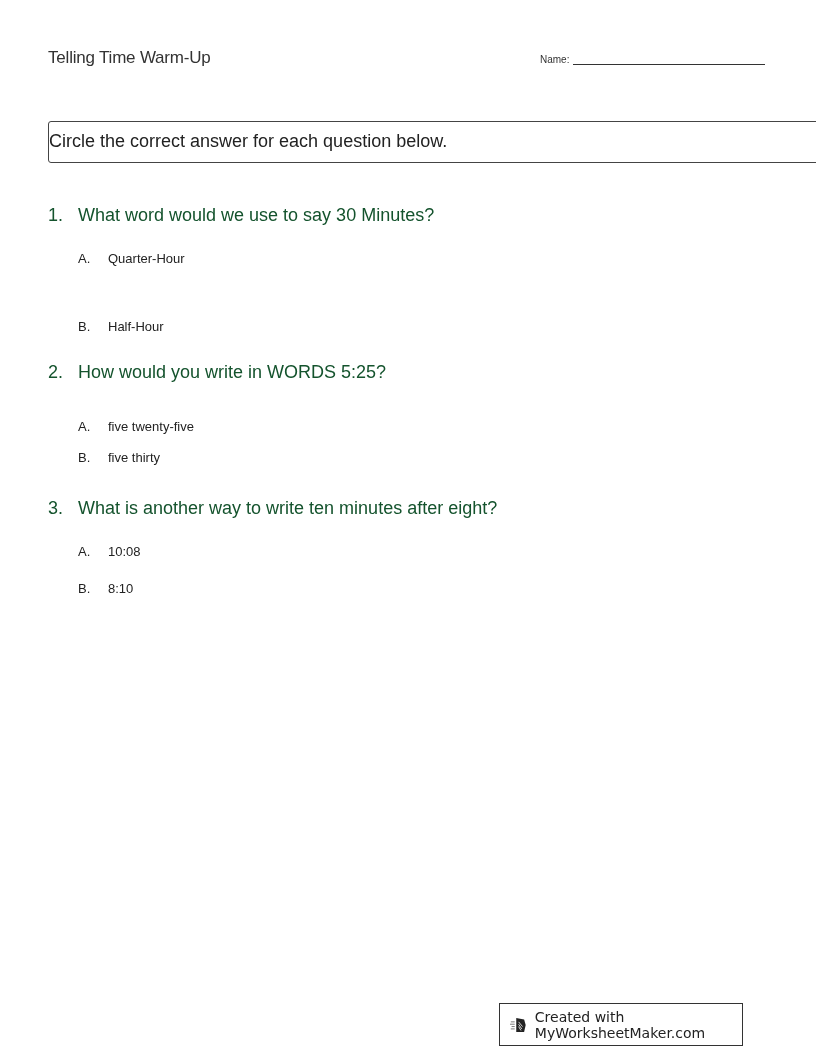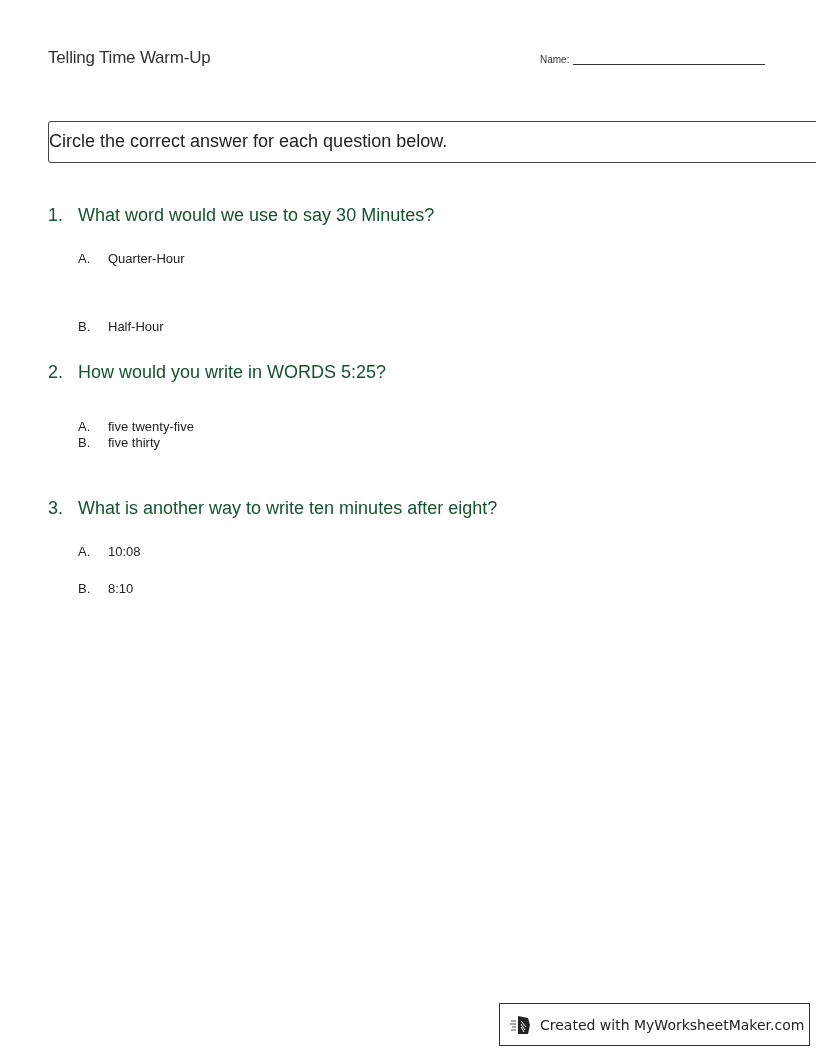--- a/index.html
+++ b/index.html
@@ -25,21 +25,21 @@
   }
   .question {
     position: absolute; left: 48px; font-size: 18px; color: #14532d;
   }
   .q-num { display: inline-block; width: 30px; }
   .option {
     position: absolute; left: 78px; font-size: 13px; color: #222222;
   }
   .opt-letter { display: inline-block; width: 30px; }
   .footer {
-    position: absolute; left: 499px; top: 1003px; width: 311px; height: 43px;
+    position: absolute; left: 499px; top: 1003px; width: 244px; height: 43px;
     border: 1px solid #333333; box-sizing: border-box;
     display: flex; align-items: center; padding-left: 10px;
     font-family: "DejaVu Sans", sans-serif; font-size: 14px; color: #222222;
   }
   .footer svg { margin-right: 6px; }
 </style>
 </head>
 <body>
 
 <div class="title">Telling Time Warm-Up</div>
@@ -60,21 +60,21 @@
 <div class="option" style="top:288px;margin-top:31px;">
   <span class="opt-letter">B.</span><span>Half-Hour</span>
 </div>
 
 <div class="question" style="top:362px;">
   <span class="q-num">2.</span><span>How would you write in WORDS 5:25?</span>
 </div>
 <div class="option" style="top:397px;margin-top:22px;">
   <span class="opt-letter">A.</span><span>five twenty-five</span>
 </div>
-<div class="option" style="top:435px;">
+<div class="option" style="top:450px;">
   <span class="opt-letter">B.</span><span>five thirty</span>
 </div>
 
 <div class="question" style="top:498px;">
   <span class="q-num">3.</span><span>What is another way to write ten minutes after eight?</span>
 </div>
 <div class="option" style="top:544px;">
   <span class="opt-letter">A.</span><span>10:08</span>
 </div>
 <div class="option" style="top:581px;">

